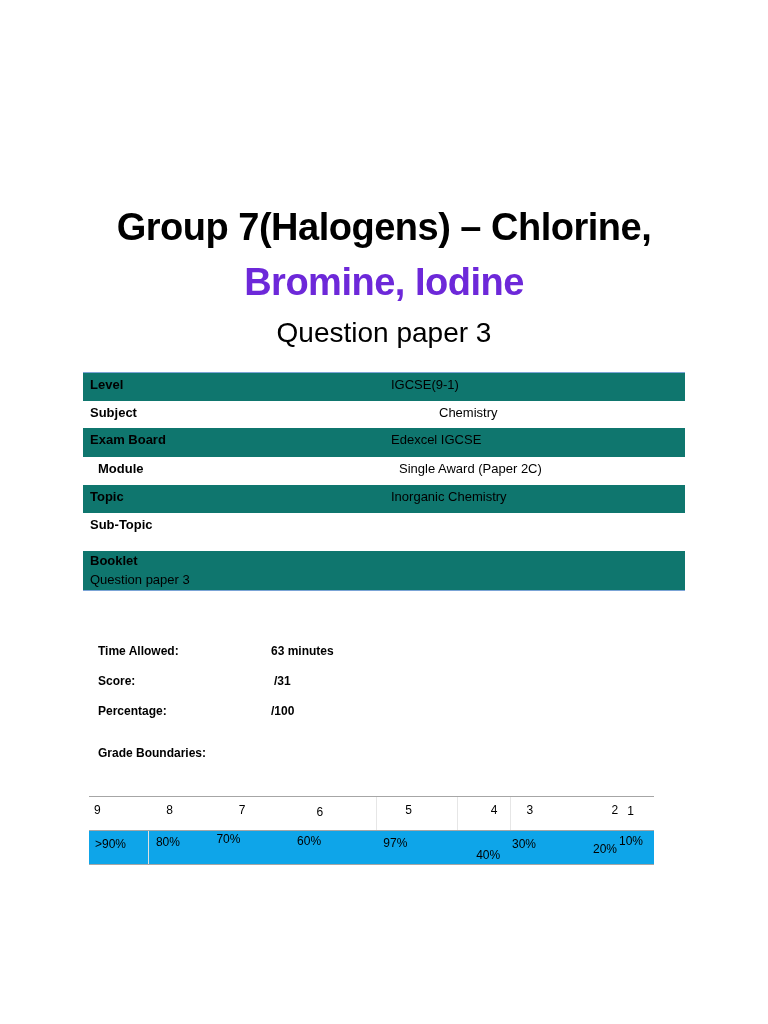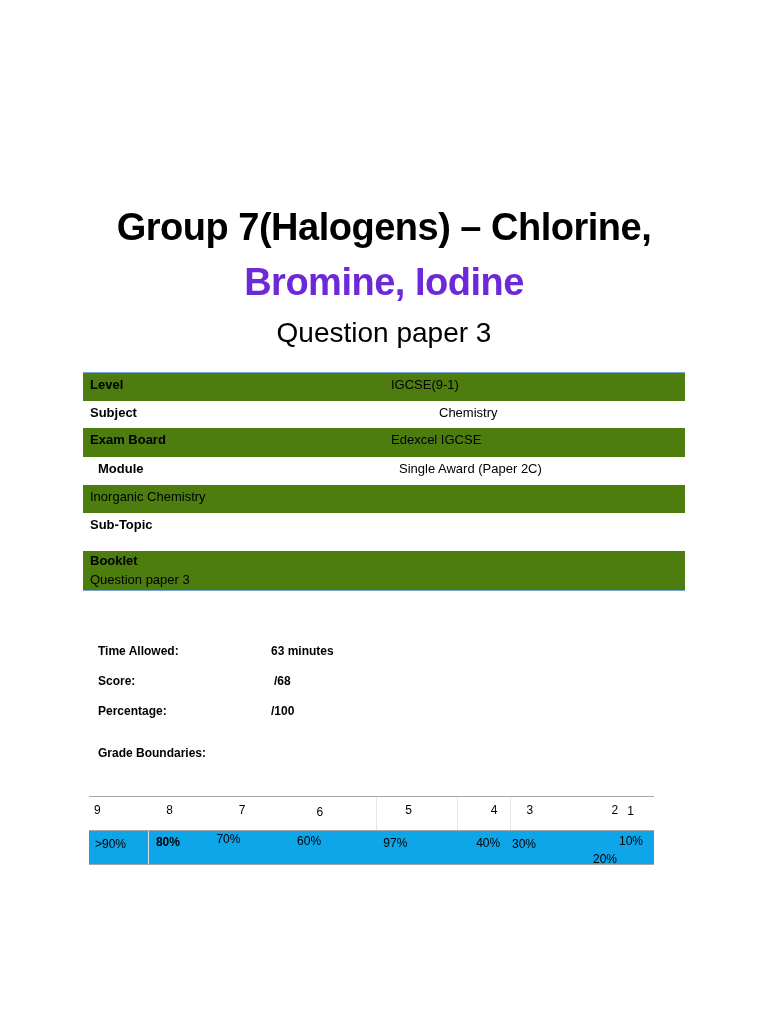--- a/index.html
+++ b/index.html
@@ -41,21 +41,21 @@
       left: 83px;
       top: 372px;
       width: 602px;
       border-top: 1.5px solid #7ba4d6;
       border-bottom: 1.5px solid #7ba4d6;
     }
     .info-row {
       display: flex;
       position: relative;
     }
-    .info-row.shade { background: #4d7c0f; }
+    .info-row.shade { background: #0f766e; }
     .info-row .k {
       width: 301px;
       padding-left: 7px;
       font-weight: bold;
       font-size: 13px;
       line-height: 18px;
       padding-top: 3px;
       box-sizing: border-box;
     }
     .info-row .v {
@@ -122,38 +122,39 @@
     </div>
     <div class="info-row shade" style="height:29px;">
       <div class="k">Exam Board</div>
       <div class="v">Edexcel IGCSE</div>
     </div>
     <div class="info-row" style="height:28px;margin-left:8px;">
       <div class="k">Module</div>
       <div class="v">Single  Award (Paper 2C)</div>
     </div>
     <div class="info-row shade" style="height:28px;">
+      <div class="k">Topic</div>
       <div class="v">Inorganic Chemistry</div>
     </div>
     <div class="info-row" style="height:38px;">
       <div class="k">Sub-Topic</div>
     </div>
     <div class="info-row shade" style="height:39px;flex-direction:column;">
       <div class="k" style="padding-top:1px;">Booklet</div>
       <div class="v" style="padding-top:1px;">Question paper 3</div>
     </div>
   </div>
 
   <div class="meta" style="top:643px;">
     <span class="lbl">Time Allowed:</span>
     <span class="val" style="left:181px;">63 minutes</span>
   </div>
   <div class="meta" style="top:673px;">
     <span class="lbl">Score:</span>
-    <span class="val" style="left:184px;">/68</span>
+    <span class="val" style="left:184px;">/31</span>
   </div>
   <div class="meta" style="top:703px;">
     <span class="lbl">Percentage:</span>
     <span class="val" style="left:181px;">/100</span>
   </div>
   <div class="meta" style="top:745px;">
     <span class="lbl">Grade Boundaries:</span>
   </div>
 
   <div class="grade-table">
@@ -163,24 +164,24 @@
       <div class="g-cell" style="width:75px; padding:5px 0 0 9px;">7</div>
       <div class="g-cell" style="width:80px; padding:7px 0 0 16px;">6</div>
       <div class="g-cell" style="width:84px; padding:5px 0 0 28px; border-left:1px solid #e6e6e6;">5</div>
       <div class="g-cell" style="width:55px; padding:5px 0 0 33px; border-left:1px solid #e6e6e6;">4</div>
       <div class="g-cell" style="width:78px; padding:5px 0 0 15px; border-left:1px solid #e6e6e6;">3</div>
       <div class="g-cell" style="width:44px; padding:5px 0 0 27px;">2</div>
       <div class="g-cell" style="flex:1; padding:6px 0 0 0; text-align:right; padding-right:20px;">1</div>
     </div>
     <div class="g-row bottom">
       <div class="g-cell" style="width:64px; padding:5px 0 0 6px; border-right:1px solid #e0e0e0;">&gt;90%</div>
-      <div class="g-cell" style="width:85px; padding:3px 0 0 7px;font-weight:bold;">80%</div>
+      <div class="g-cell" style="width:85px; padding:3px 0 0 7px;">80%</div>
       <div class="g-cell" style="width:75px; padding:2px 0 0 -3px; text-indent:-12px;">70%</div>
       <div class="g-cell" style="width:80px; padding:2px 0 0 0; text-indent:-1px;">60%</div>
       <div class="g-cell" style="width:84px; padding:4px 0 0 11px;">97%</div>
-      <div class="g-cell" style="width:55px; padding:4px 0 0 25px;">40%</div>
+      <div class="g-cell" style="width:55px; padding:16px 0 0 25px;">40%</div>
       <div class="g-cell" style="width:78px; padding:5px 0 0 8px;">30%</div>
-      <div class="g-cell" style="width:44px; padding:20px 0 0 16px;">20%</div>
+      <div class="g-cell" style="width:44px; padding:10px 0 0 16px;">20%</div>
       <div class="g-cell" style="flex:1; padding:2px 0 0 0; text-align:right; padding-right:11px;">10%</div>
     </div>
   </div>
 
 </div>
 
 </body></html>

